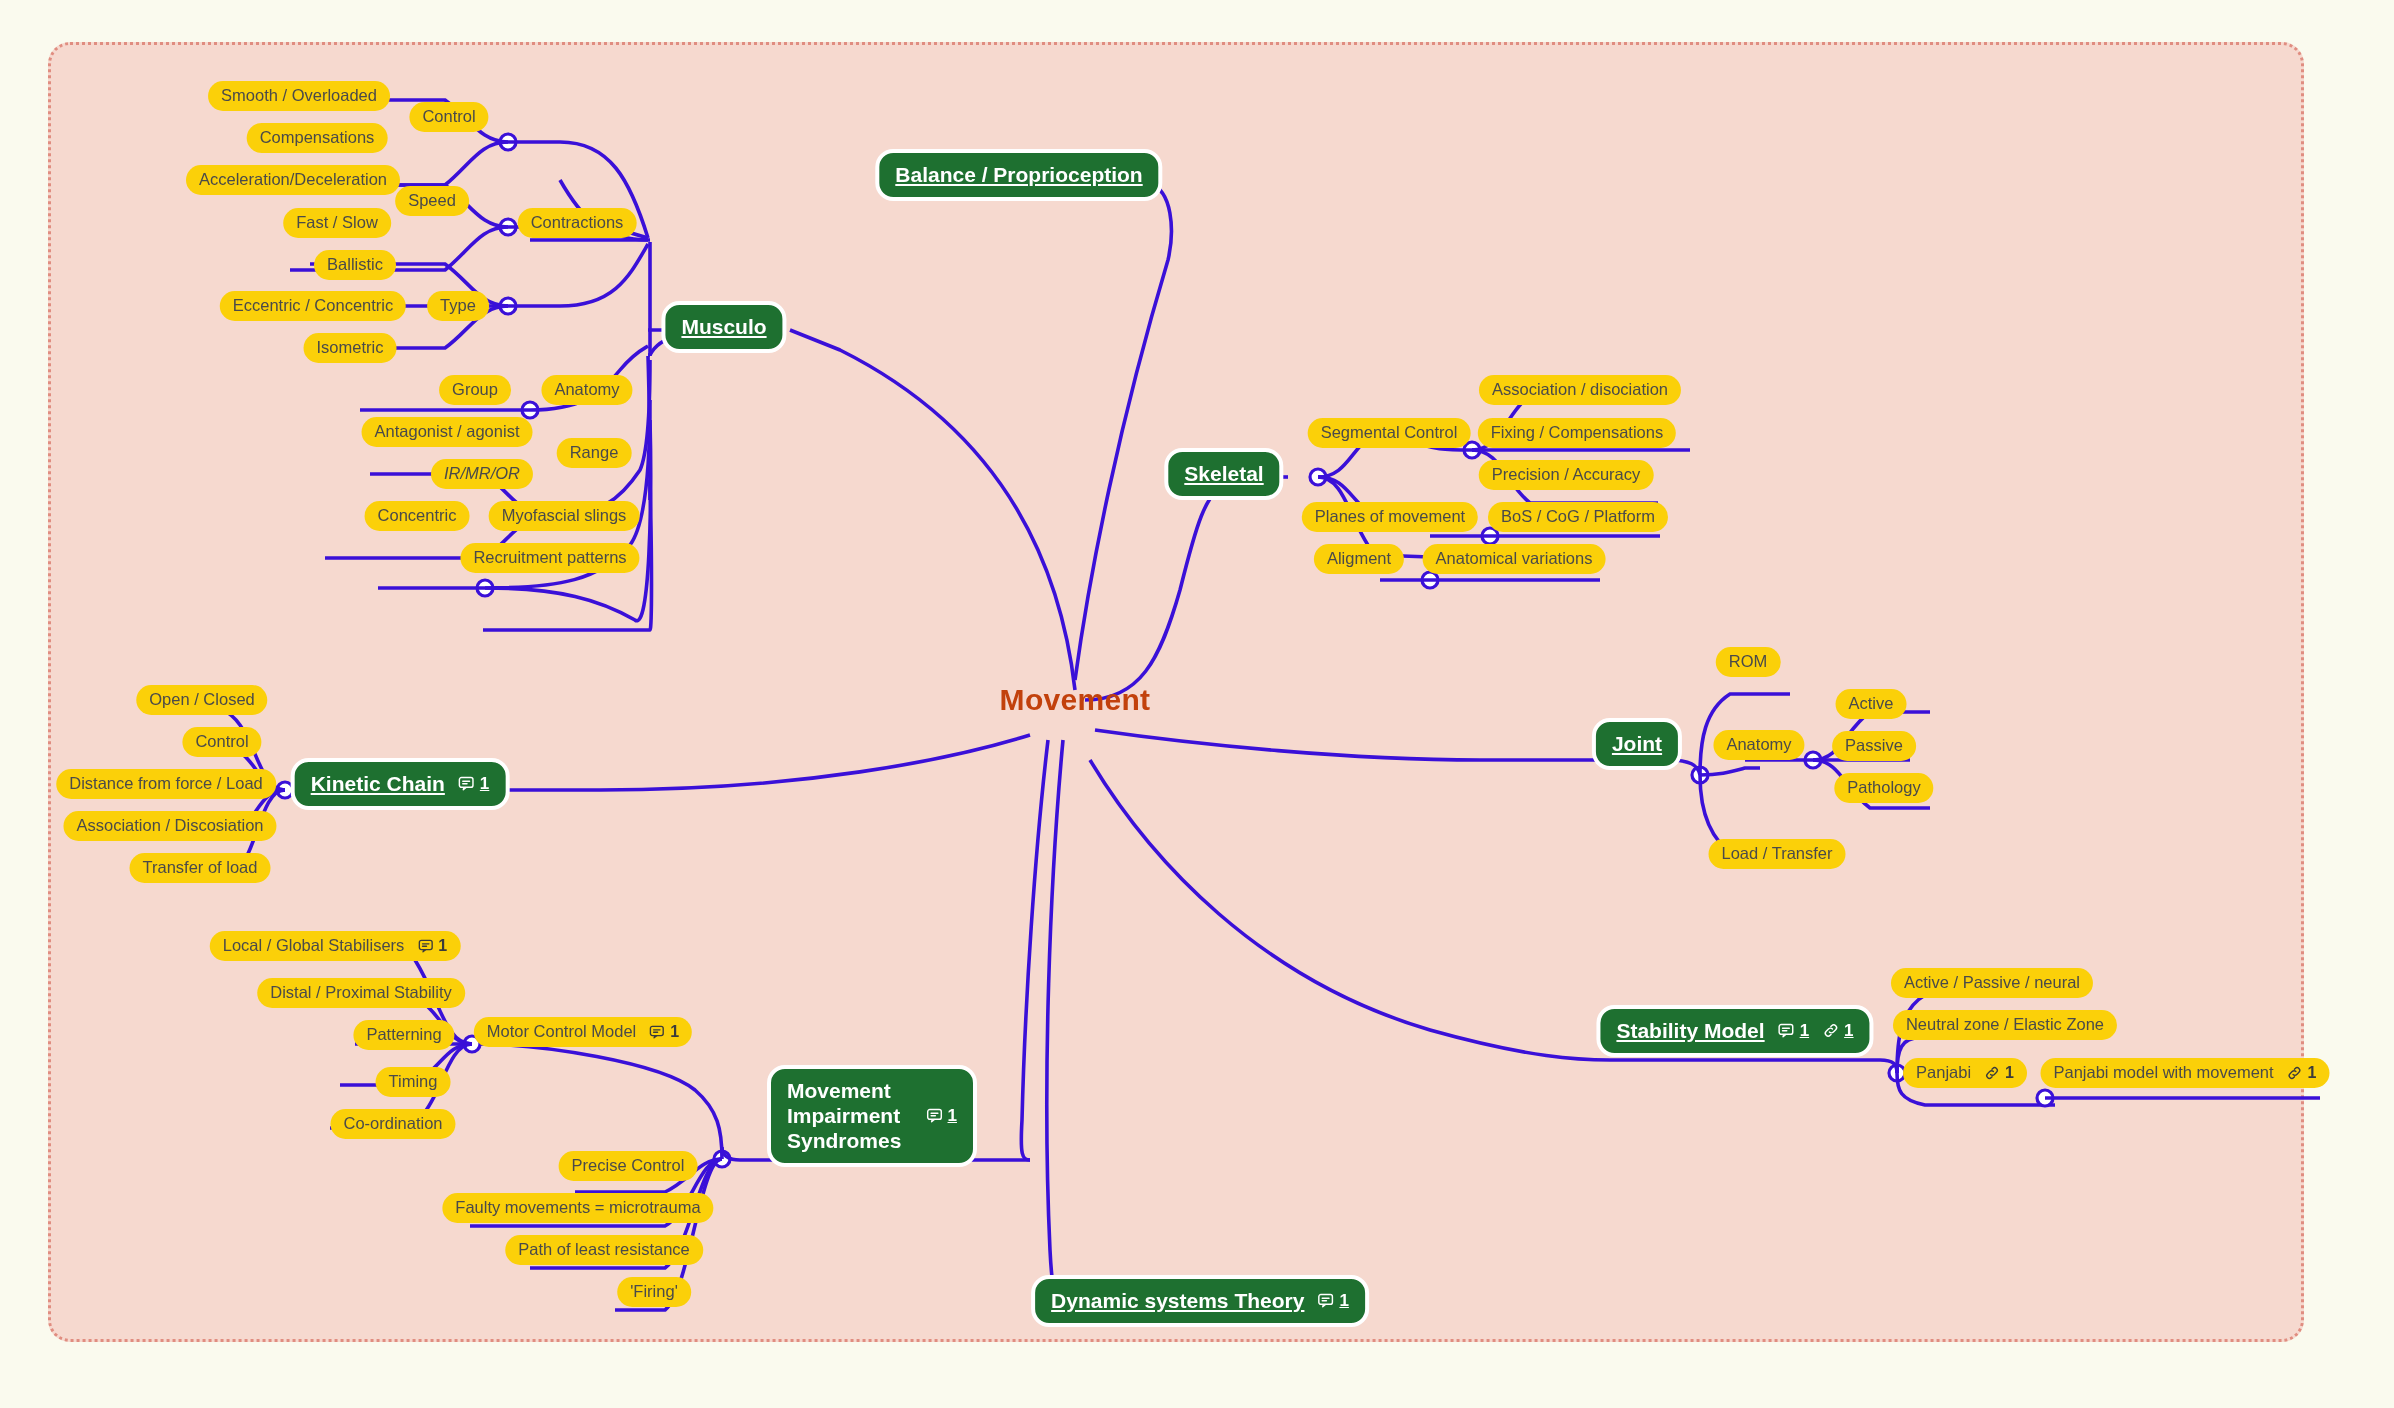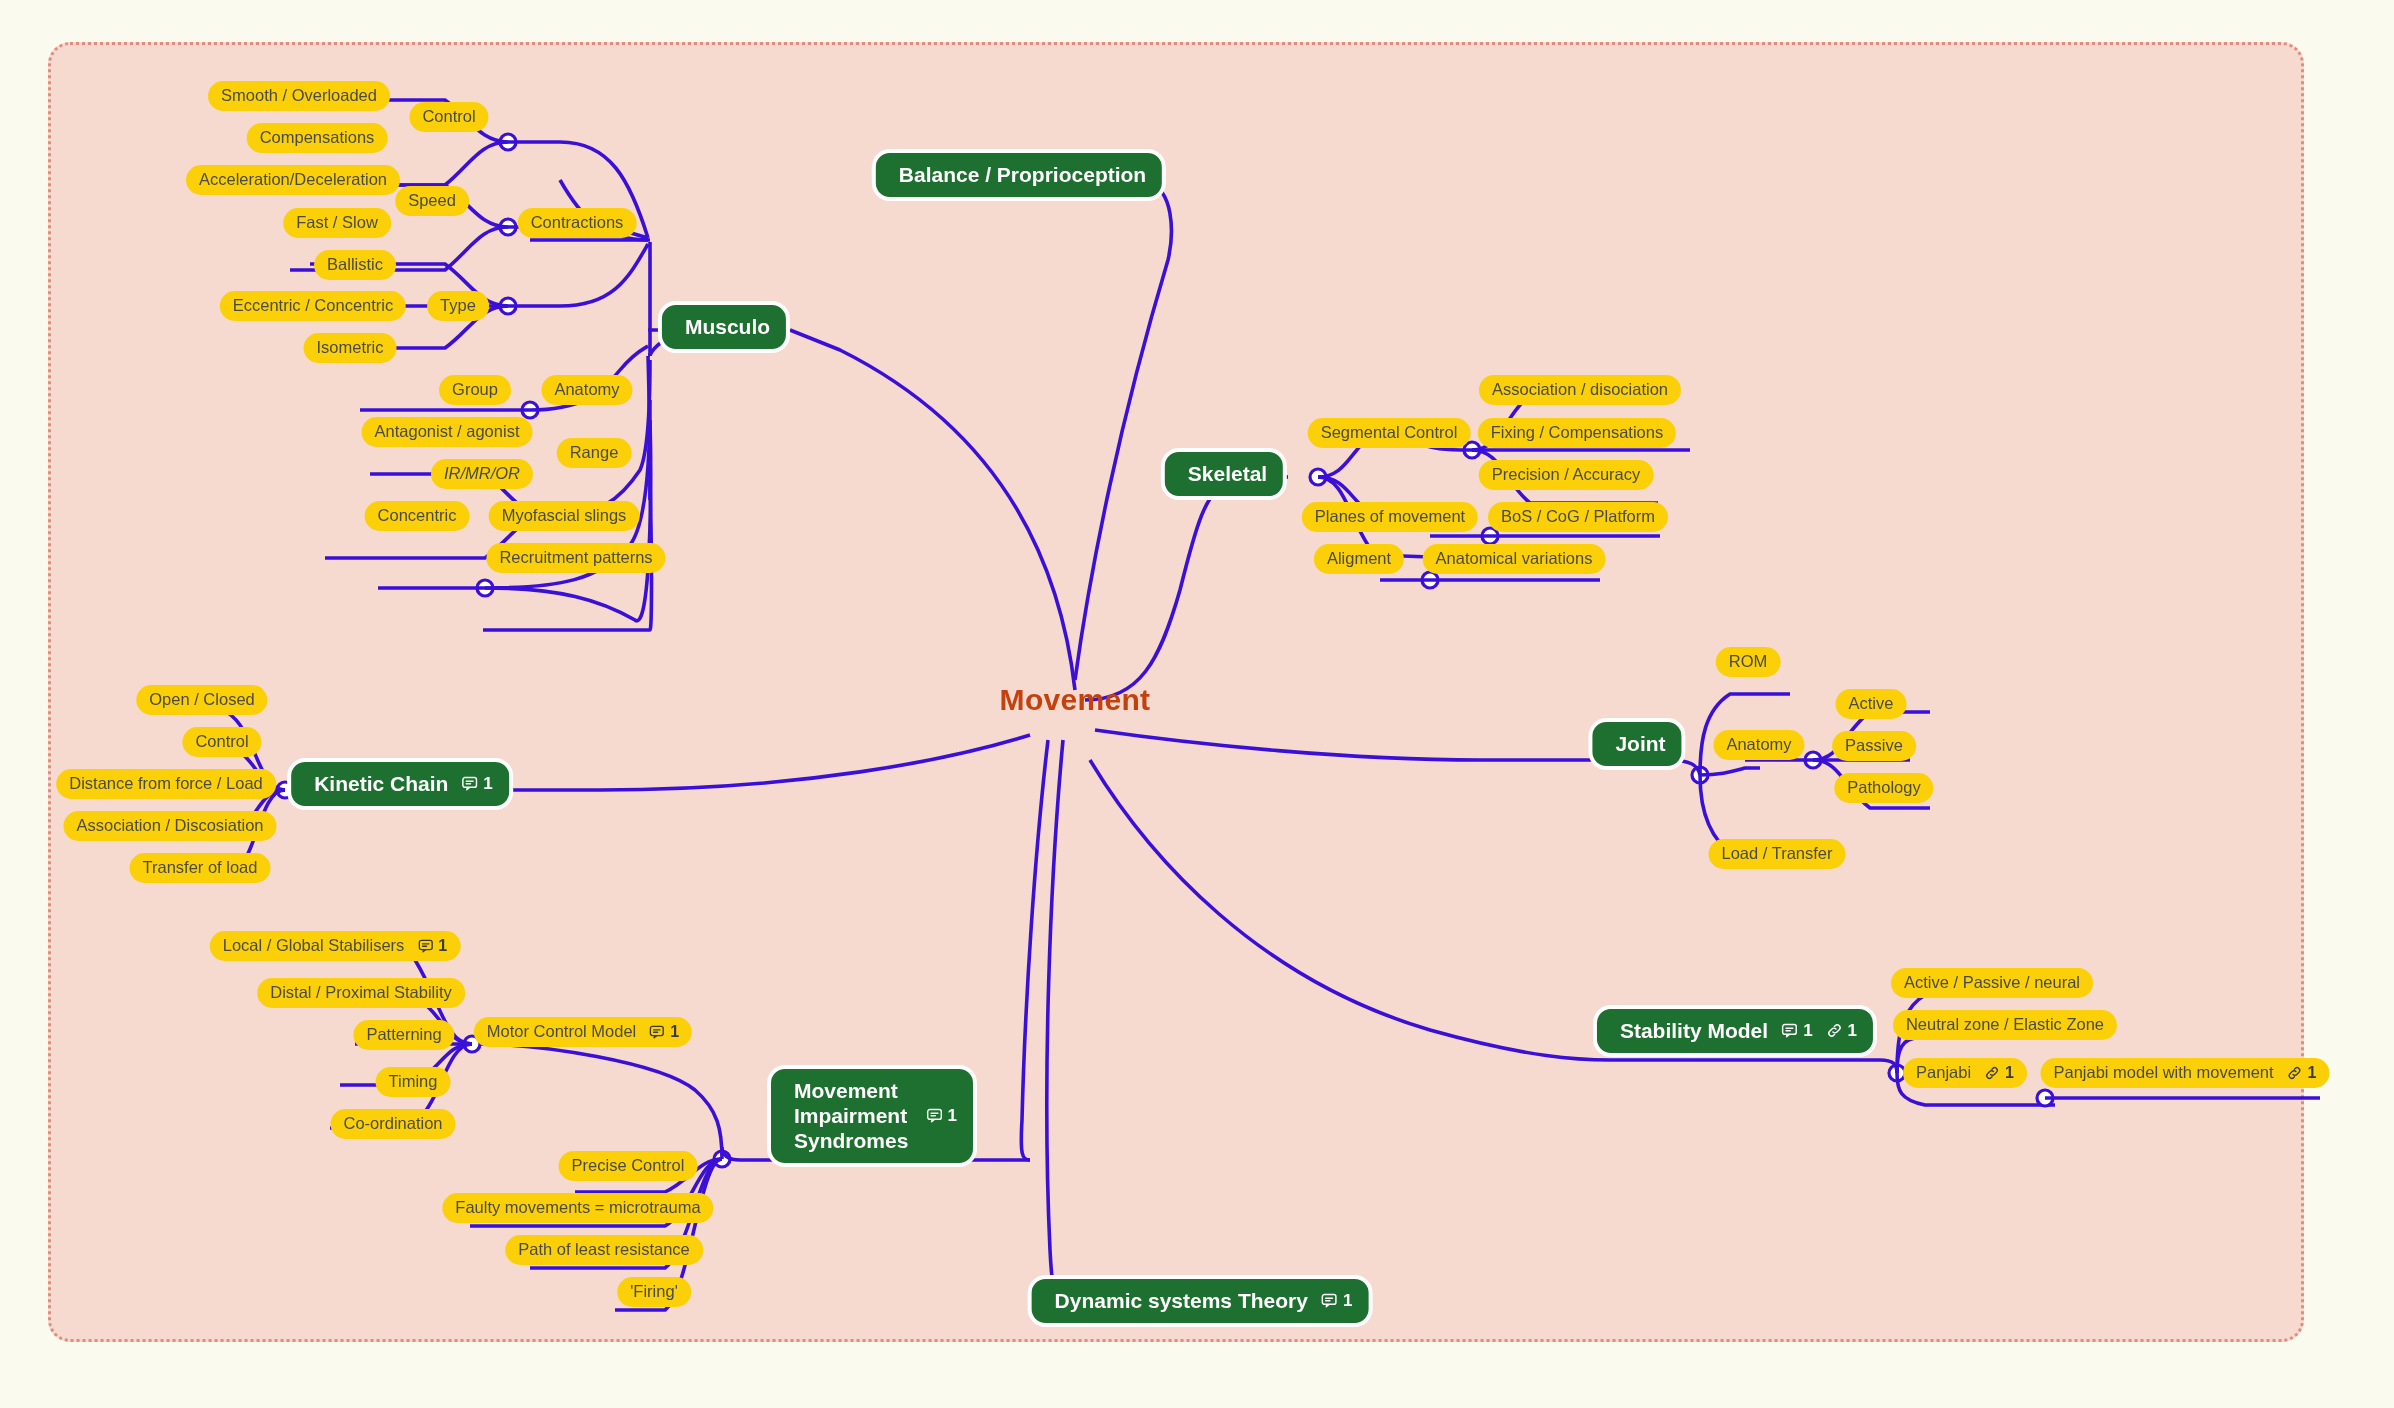--- a/index.html
+++ b/index.html
@@ -45,25 +45,26 @@
     line-height:19px;
     transform:translate(-50%,-50%);
   }
 
   
   .branch{
     background:#1E7030;
     color:#FFFFFF;
     border:4px solid #FFFFFF;
     border-radius:18px;
-    padding:9px 16px 10px 23px;
+    padding:9px 16px 10px 16px;
     font-size:21px;
     font-weight:bold;
     line-height:25px;
     transform:translate(-50%,-50%);
+    text-decoration:underline;
   }
   .branch.two-line{white-space:normal;max-width:210px;}
 
   
   .root{
     color:#c2410c;
     font-size:30px;
     font-weight:bold;
     letter-spacing:.3px;
     transform:translate(-50%,-50%);
@@ -267,21 +268,21 @@
     </div>
     <div class="node leaf" style="left:482px;top:474px;font-style:italic;">
       <span class="label">IR/MR/OR</span>
     </div>
     <div class="node leaf" style="left:564px;top:516px;">
       <span class="label">Myofascial slings</span>
     </div>
     <div class="node leaf" style="left:417px;top:516px;">
       <span class="label">Concentric</span>
     </div>
-    <div class="node leaf" style="left:576px;top:558px;">
+    <div class="node leaf" style="left:550px;top:558px;">
       <span class="label">Recruitment patterns</span>
     </div>
 
     <div class="node branch" style="left:1019px;top:175px;">
       <span class="label">Balance / Proprioception</span>
     </div>
 
     <div class="node branch" style="left:1224px;top:474px;text-align:right;">
       <span class="label">Skeletal</span>
     </div>

